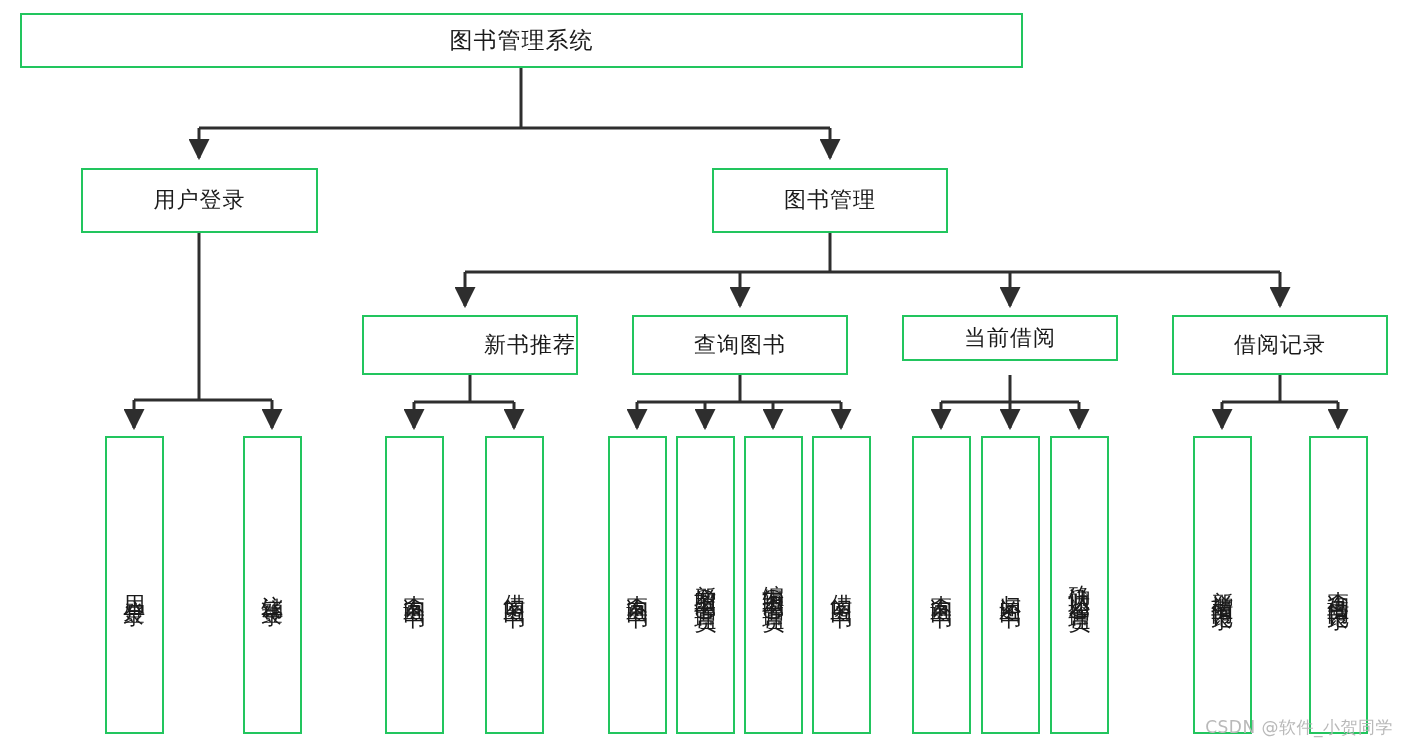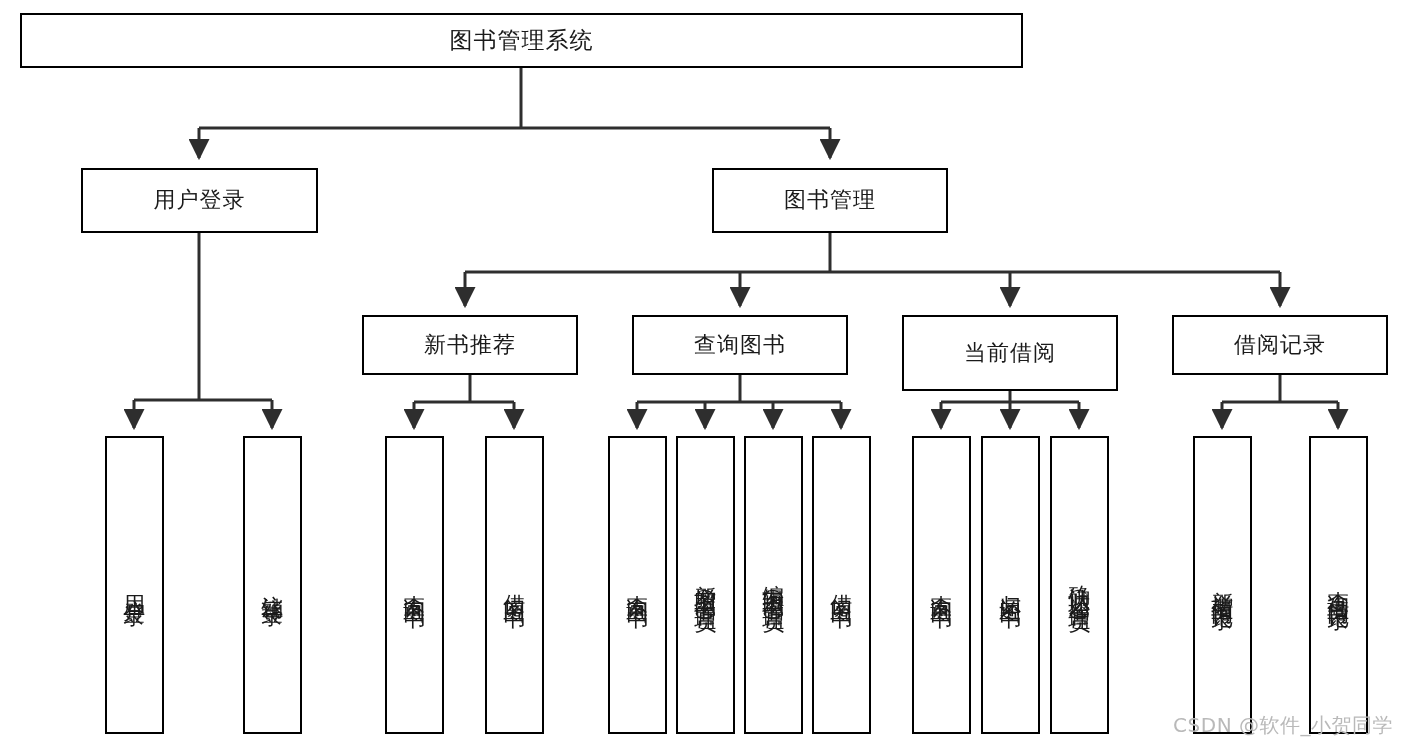--- a/index.html
+++ b/index.html
@@ -20,21 +20,21 @@
   #edges {
     position: absolute;
     left: 0;
     top: 0;
     width: 1405px;
     height: 747px;
   }
   .node {
     position: absolute;
     box-sizing: border-box;
-    border: 2px solid #000000;
+    border: 2px solid #22c55e;
     background: #ffffff;
     display: flex;
     align-items: center;
     justify-content: center;
     color: #1a1a1a;
   }
   .node.horiz {
     font-size: 22px;
     letter-spacing: 1px;
     line-height: 1.2;
@@ -53,21 +53,21 @@
   .node.vert .vtext {
     writing-mode: vertical-rl;
     text-orientation: upright;
     display: block;
     white-space: nowrap;
   }
   .watermark {
     position: absolute;
     right: 12px;
     bottom: 8px;
-    font-size: 20px;
+    font-size: 17px;
     color: #b9b9b9;
     letter-spacing: 0.5px;
     white-space: nowrap;
   }
 </style>
 </head>
 <body>
 
 <div id="canvas">
 
@@ -125,27 +125,27 @@
     <span>图书管理系统</span>
   </div>
 
   <div class="node horiz" style="left:81px; top:168px; width:237px; height:65px;">
     <span>用户登录</span>
   </div>
   <div class="node horiz" style="left:712px; top:168px; width:236px; height:65px;align-items:center;">
     <span>图书管理</span>
   </div>
 
-  <div class="node horiz" style="left:362px; top:315px; width:216px; height:60px;">
+  <div class="node horiz" style="left:362px; top:315px; width:216px; height:60px;justify-content:flex-end;">
     <span>新书推荐</span>
   </div>
   <div class="node horiz" style="left:632px; top:315px; width:216px; height:60px;">
     <span>查询图书</span>
   </div>
-  <div class="node horiz" style="left:902px; top:315px; width:216px; height:76px;">
+  <div class="node horiz" style="left:902px; top:315px; width:216px; height:46px;">
     <span>当前借阅</span>
   </div>
   <div class="node horiz" style="left:1172px; top:315px; width:216px; height:60px;">
     <span>借阅记录</span>
   </div>
 
   <div class="node vert" style="left:105px; top:436px; width:59px; height:298px;">
     <span class="vtext">用户登录</span>
   </div>
   <div class="node vert" style="left:243px; top:436px; width:59px; height:298px;">

